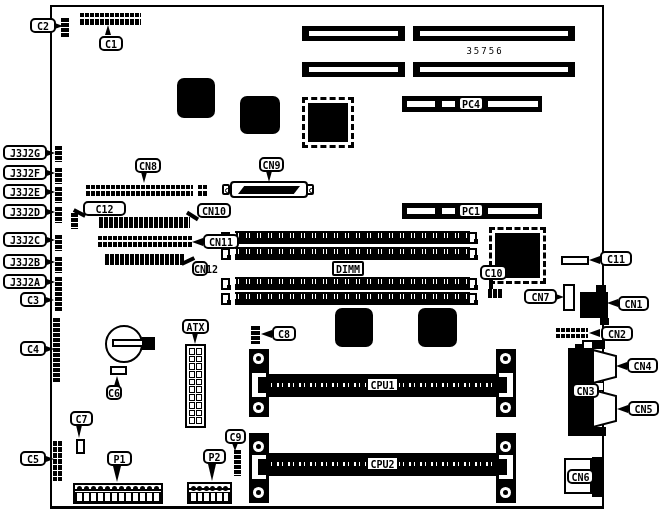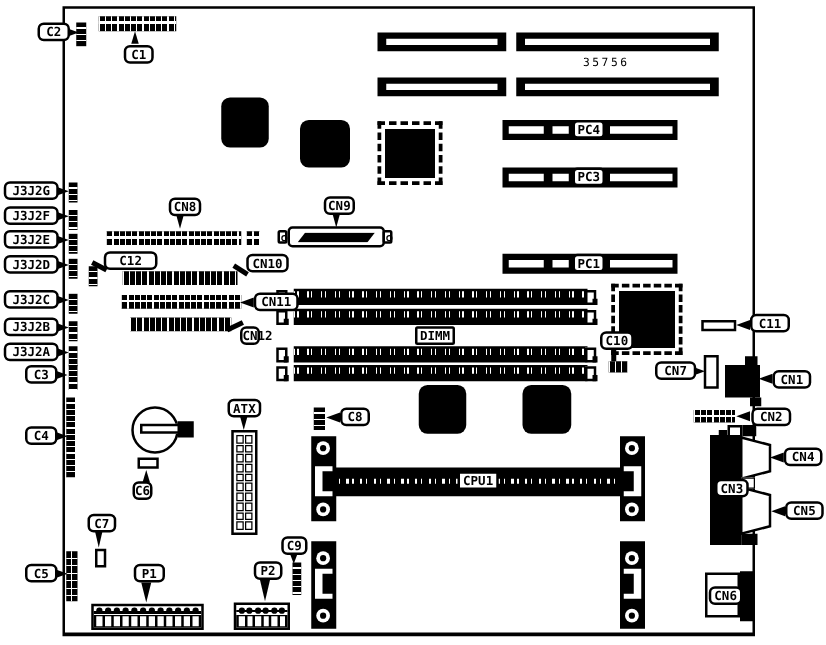--- a/index.html
+++ b/index.html
@@ -101,26 +101,20 @@
   <div class="qfp" style="left:489px;top:227px;width:57px;height:57px"></div>
   <div class="chip" style="left:335px;top:308px;width:38px;height:39px"></div>
   <div class="chip" style="left:418px;top:308px;width:39px;height:39px"></div>
 
   <div class="pci" style="top:96px">
     <i style="left:5px;width:28px"></i>
       <i style="left:40px;width:13px"></i>
       <i style="left:86px;width:50px"></i>
     <span class="lbl" style="left:56px;top:0;width:26px;border-radius:4px">PC4</span>
   </div>
-  <div class="pci" style="top:134px">
-    <i style="left:5px;width:28px"></i>
-      <i style="left:40px;width:13px"></i>
-      <i style="left:86px;width:50px"></i>
-    <span class="lbl" style="left:56px;top:0;width:26px;border-radius:4px">PC3</span>
-  </div>
   <div class="pci" style="top:203px">
     <i style="left:5px;width:28px"></i>
       <i style="left:40px;width:13px"></i>
       <i style="left:86px;width:50px"></i>
     <span class="lbl" style="left:56px;top:0;width:26px;border-radius:4px">PC1</span>
   </div>
 
   <span class="lbl" style="left:3px;top:145px;width:44px">J3J2G</span>
   <i class="tr r" style="left:44px;top:149px"></i>
   <div class="blk vs" style="left:55px;top:146px;width:7px;height:16px"></div>
@@ -204,20 +198,23 @@
   </div>
   <div class="brk" style="left:496px;top:349px;height:68px"></div>
   <i class="hole" style="left:500px;top:353px"></i>
     <i class="hole" style="left:500px;top:402px"></i>
   <div class="cbrk ol" style="left:499px;top:373px"></div>
 
   <div class="brk" style="left:249px;top:433px;height:70px"></div>
   <i class="hole" style="left:253px;top:441px"></i>
     <i class="hole" style="left:253px;top:487px"></i>
   <div class="cbrk or" style="left:252px;top:455px"></div>
+  <div class="cpu" style="top:453px">
+    <span class="lbl sq" style="left:100px;top:3px;width:33px">CPU2</span>
+  </div>
   <div class="brk" style="left:496px;top:433px;height:70px"></div>
   <i class="hole" style="left:500px;top:441px"></i>
     <i class="hole" style="left:500px;top:487px"></i>
   <div class="cbrk ol" style="left:499px;top:455px"></div>
 
   <div class="batt"></div>
   <div class="wbox" style="left:112px;top:339px;width:33px;height:8px"></div>
   <div class="blk" style="left:142px;top:337px;width:13px;height:13px"></div>
   <div class="wbox" style="left:110px;top:366px;width:17px;height:9px"></div>
   <i class="tr u" style="left:114px;top:376px"></i>

